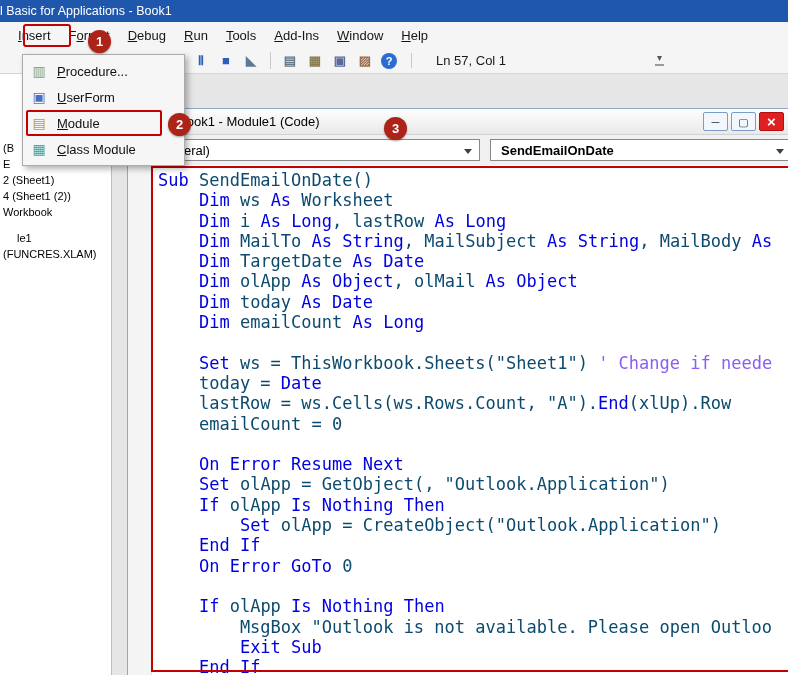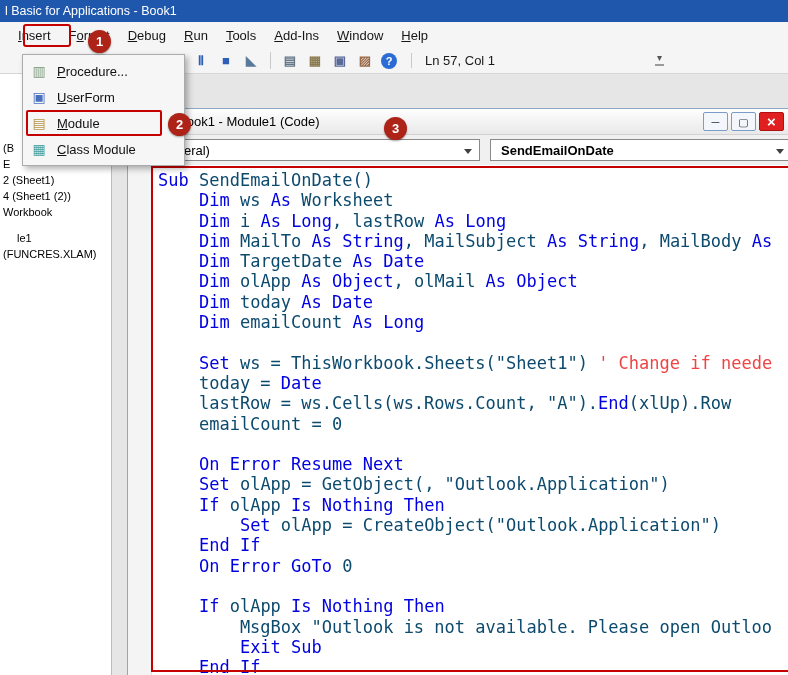--- a/index.html
+++ b/index.html
@@ -3,37 +3,37 @@
 <meta charset="utf-8">
 <style>
   * { margin:0; padding:0; box-sizing:border-box; }
   html,body { width:788px; height:675px; }
   body { font-family:"Liberation Sans", sans-serif; }
 
   .screen { position:relative; width:788px; height:675px; background:#e6e6e6; overflow:hidden; font-size:13px; }
 
   
   .titlebar { position:absolute; left:0; top:0; width:100%; height:22px; background:#1f57ad; color:#fff;
-              line-height:22px; padding-left:5px; font-size:12.5px; white-space:nowrap; }
+              line-height:22px; font-size:12.5px; white-space:nowrap; }
 
   
   .menubar { position:absolute; left:0; top:22px; width:100%; height:26px; background:#f5f5f5;
              display:flex; align-items:center; padding-left:9px; }
   .menu-item { padding:4px 9px; color:#151515; cursor:default; white-space:nowrap; }
   .accel { text-decoration:underline; }
 
   
   .toolbar { position:absolute; left:0; top:48px; width:100%; height:26px; background:#f5f5f5;
              border-bottom:1px solid #d6d6d6; display:flex; align-items:center; }
   .tb-icons { display:flex; align-items:center; gap:7px; margin-left:192px; }
   .tb-icon { width:18px; height:18px; display:flex; align-items:center; justify-content:center;
              font-size:13px; font-weight:bold; }
   .tb-icon.round { border-radius:50%; width:16px; height:16px; font-size:11px; }
   .tb-sep { width:1px; height:17px; background:#c9c9c9; margin:0 3px; }
-  .lncol { margin-left:14px; padding-left:13px; border-left:1px solid #c9c9c9; color:#1a1a1a; white-space:nowrap; }
+  .lncol { margin-left:14px; padding-left:24px; border-left:1px solid #c9c9c9; color:#1a1a1a; white-space:nowrap; }
   .tb-overflow { position:absolute; left:655px; top:4px; color:#555; font-size:10px; border-bottom:2px solid #9a9a9a; padding:0 2px 1px 2px; }
 
   
   .project { position:absolute; left:0; top:74px; width:112px; height:601px; background:#ffffff;
              border-right:1px solid #bdbdbd; font-size:11px; color:#000; overflow:hidden; }
   .pfrag { position:absolute; left:3px; white-space:nowrap; }
   .pfrag.b { font-weight:normal; }
 
   
   .codewin { position:absolute; left:127px; top:108px; width:663px; height:569px; background:#f0f0f0;
@@ -53,21 +53,21 @@
   .combo.left { width:350px; }
   .combo.right { flex:1; margin-right:-3px; padding-left:10px; font-weight:bold; }
 
   
   .codepane { position:absolute; left:0; top:56px; right:0; bottom:0; background:#fff; overflow:hidden; }
   .margin-strip { position:absolute; left:0; top:0; width:24px; height:100%; background:#f4f4f4; border-right:1px solid #e2e2e2; }
   .code { position:absolute; left:30px; top:5px; font-family:"DejaVu Sans Mono", monospace;
           font-size:17px; line-height:20.3px; white-space:pre; color:#000; }
   .cl { height:20.3px; }
   .k { color:#0000e0; }
-  .c { color:#ef4444; }
+  .c { color:#8b5cf6; }
   .n { color:#0c4a6e; }
   .code-annotation-box { position:absolute; left:23px; top:1px; width:960px; height:506px;
                          border:2px solid #c40000; pointer-events:none; }
 
   
   .popup { position:absolute; left:22px; top:54px; width:163px; background:#f6f6f6;
            border:1px solid #ababab; box-shadow:3px 3px 6px rgba(0,0,0,.30); padding:3px 0; z-index:50; }
   .popup-item { height:26px; display:flex; align-items:center; padding-left:7px; color:#111; }
   .pp-icon { width:18px; height:18px; display:flex; align-items:center; justify-content:center; font-size:14px; }
   .pp-label { margin-left:9px; white-space:nowrap; }

